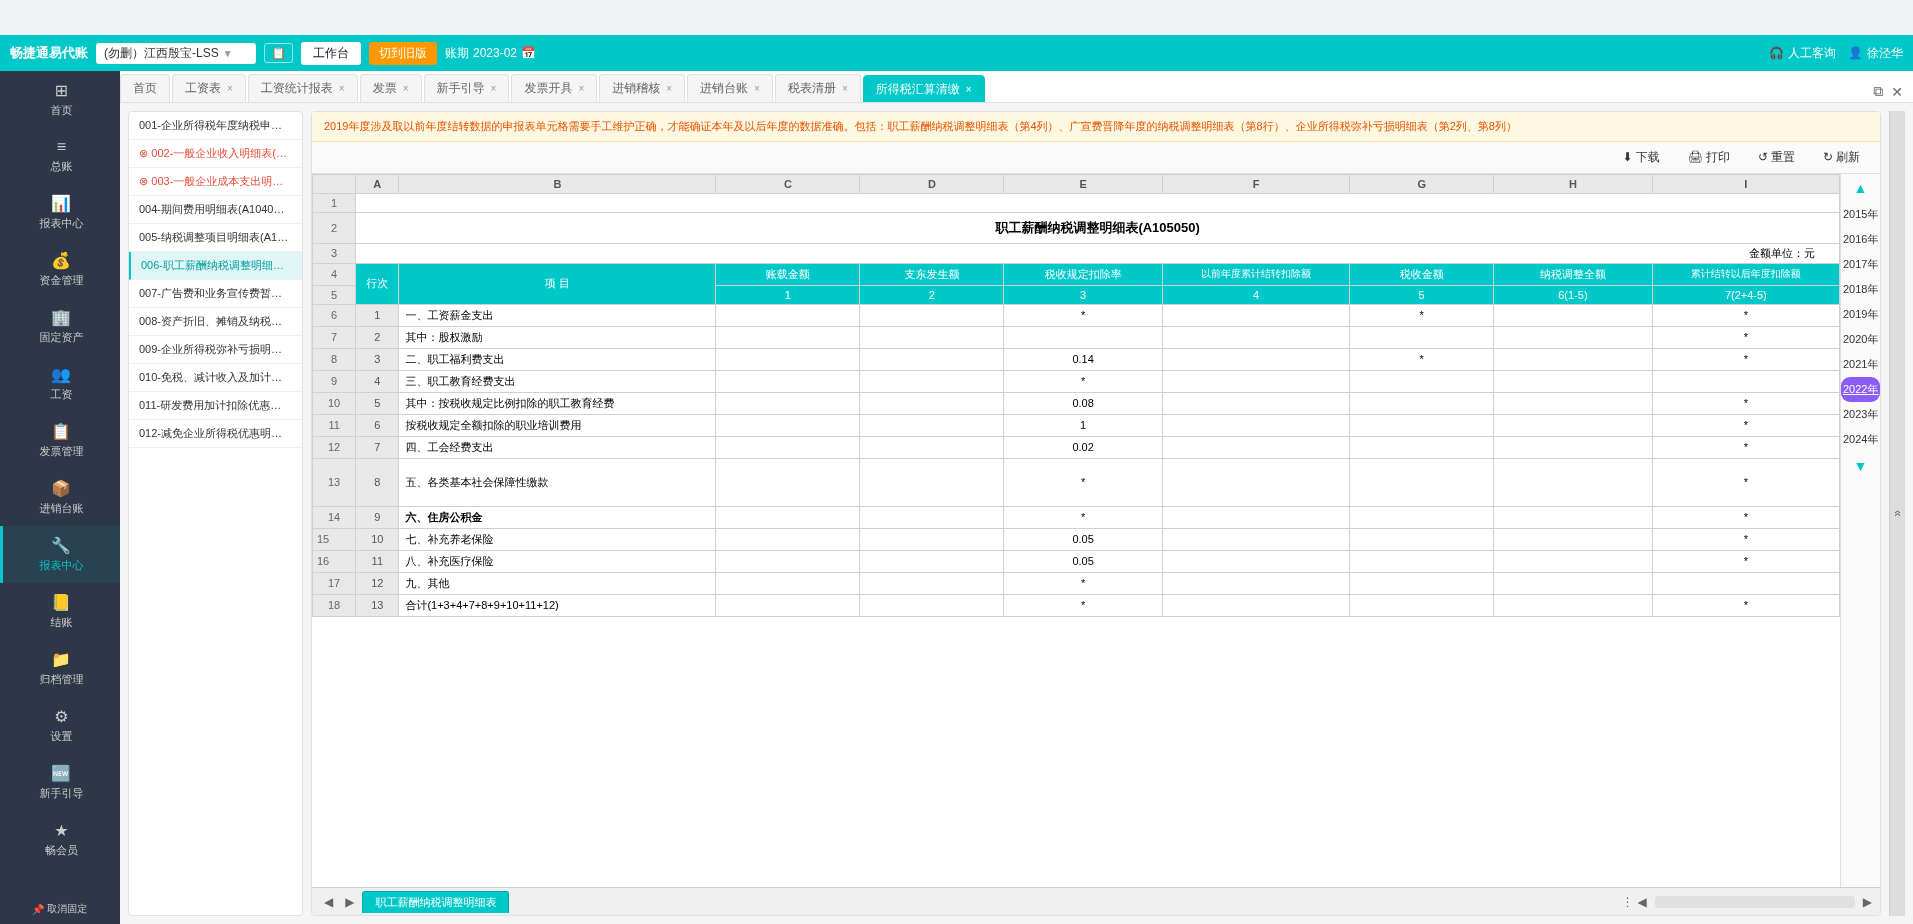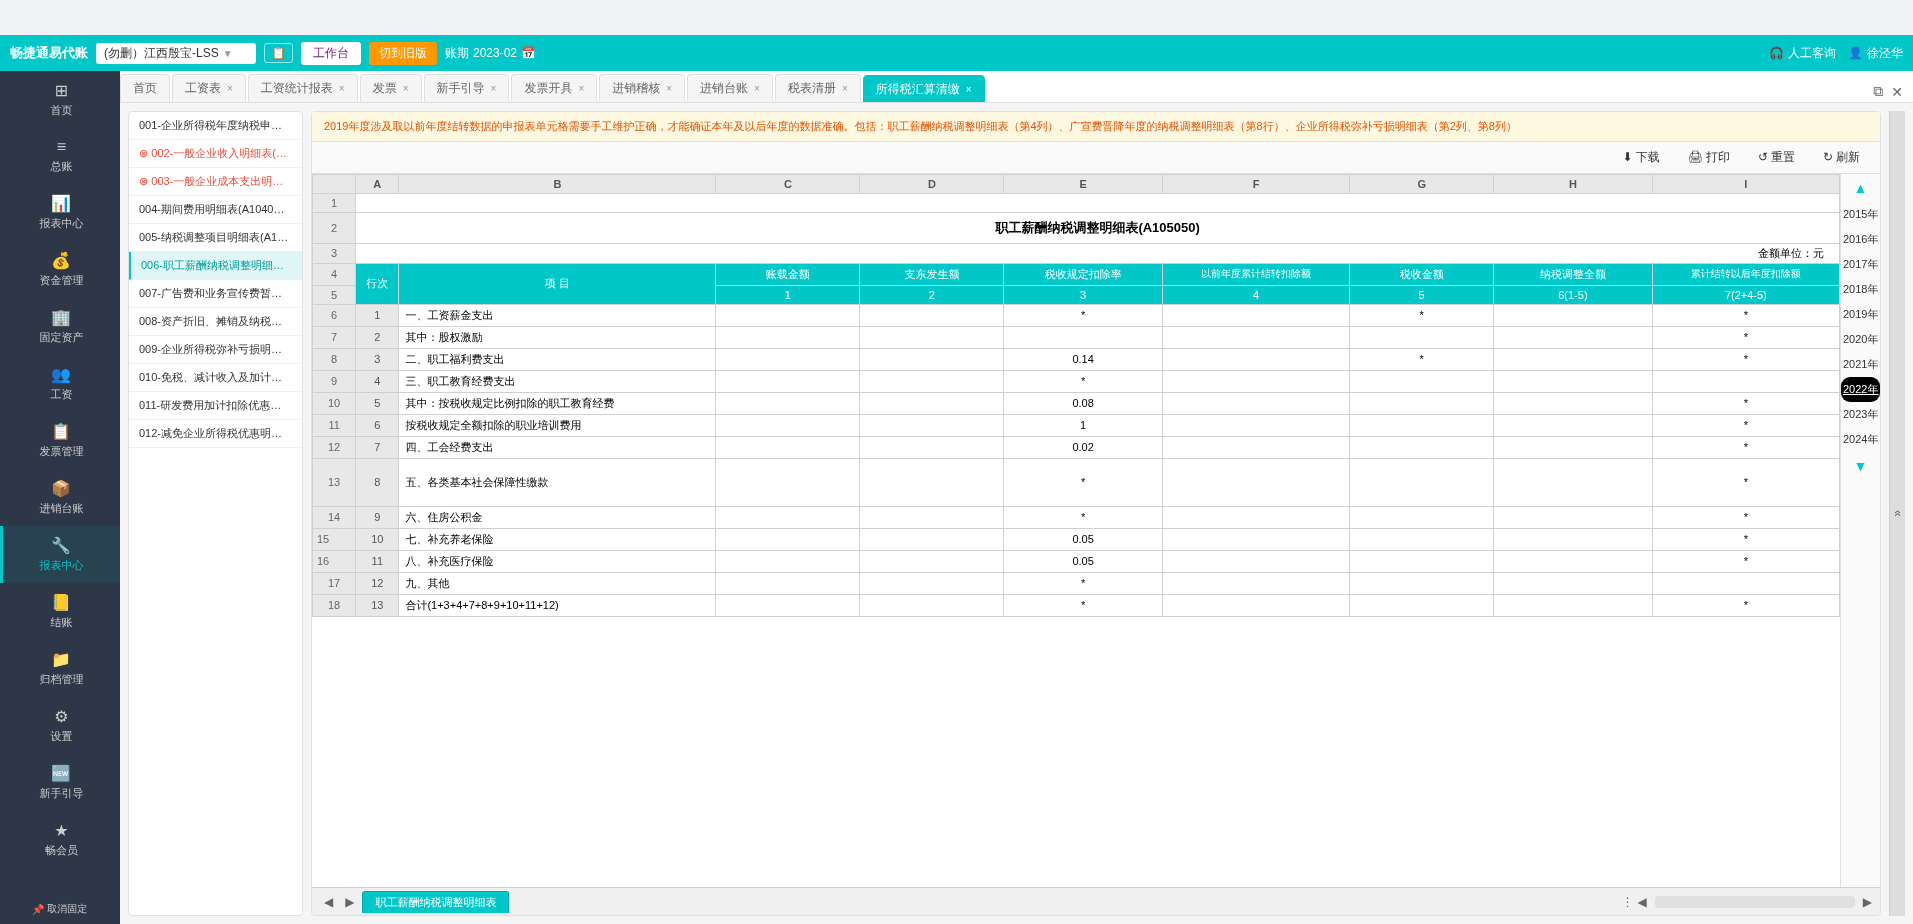--- a/index.html
+++ b/index.html
@@ -18,21 +18,21 @@
       background: white; border-radius: 3px; padding: 2px 8px;
       font-size: 12px; color: #333; display: flex; align-items: center; gap: 4px;
       min-width: 160px; cursor: pointer;
     }
     .topbar-company .arrow { color: #999; font-size: 10px; }
     .topbar-icon-btn {
       background: none; border: 1px solid rgba(255,255,255,0.6); border-radius: 3px;
       color: white; padding: 2px 6px; cursor: pointer; font-size: 12px;
     }
     .topbar-workbench {
-      background: white; color: #701a75; border: none; border-radius: 3px;
+      background: white; color: #0f172a; border: none; border-radius: 3px;
       padding: 3px 12px; font-size: 12px; cursor: pointer; font-weight: 500;
     }
     .topbar-switch-btn {
       background: #ff9800; color: white; border: none; border-radius: 3px;
       padding: 3px 10px; font-size: 12px; cursor: pointer;
     }
     .topbar-period { color: white; font-size: 12px; display: flex; align-items: center; gap: 4px; }
     .topbar-right { margin-left: auto; display: flex; align-items: center; gap: 12px; color: white; font-size: 12px; }
     .topbar-right-item { display: flex; align-items: center; gap: 4px; cursor: pointer; }
 
@@ -127,21 +127,21 @@
       display: flex; flex-direction: column; align-items: center; overflow: hidden;
     }
     .year-nav-arrow {
       width: 100%; text-align: center; padding: 6px 0; cursor: pointer;
       color: #00c8c8; font-size: 14px; background: none; border: none;
     }
     .year-nav-item {
       width: 100%; text-align: center; padding: 5px 2px; font-size: 11px;
       color: #333; cursor: pointer; white-space: nowrap;
     }
-    .year-nav-item.active { background: #000000; color: white; border-radius: 9px; text-decoration: underline; }
+    .year-nav-item.active { background: #8b5cf6; color: white; border-radius: 9px; text-decoration: underline; }
 
     
     .data-table { border-collapse: collapse; width: 100%; font-size: 11px; table-layout: fixed; }
     .data-table th, .data-table td {
       border: 1px solid #d0d0d0; padding: 3px 4px; text-align: center; white-space: nowrap;
       overflow: hidden; text-overflow: ellipsis;
     }
     .data-table .row-header { background: #00c8c8; color: white; }
     .data-table .subheader { background: #00c8c8; color: white; }
 
@@ -397,21 +397,21 @@
                       <td colspan="9" style="border:1px solid #d0d0d0;"></td>
                     </tr>
 
                     <tr>
                       <td class="rn">2</td>
                       <td colspan="9" style="text-align:center;font-weight:bold;font-size:13px;border:1px solid #d0d0d0;padding:6px;">职工薪酬纳税调整明细表(A105050)</td>
                     </tr>
 
                     <tr>
                       <td class="rn">3</td>
-                      <td colspan="9" style="text-align:right;font-size:11px;border:1px solid #d0d0d0;padding:2px 15px;">金额单位：元</td>
+                      <td colspan="9" style="text-align:right;font-size:11px;border:1px solid #d0d0d0;padding:2px 24px;">金额单位：元</td>
                     </tr>
 
                     <tr>
                       <td class="rn">4</td>
                       <td class="row-header" rowspan="2">行次</td>
                       <td class="row-header" rowspan="2" style="text-align:center;">项 目</td>
                       <td class="row-header">账载金额</td>
                       <td class="row-header">支东发生额</td>
                       <td class="row-header">税收规定扣除率</td>
                       <td class="row-header" style="font-size:10px;">以前年度累计结转扣除额</td>
@@ -525,21 +525,21 @@
                         <td style="border: 1px solid rgb(208, 208, 208); padding: 3px 4px; text-align: center;"></td>
                         <td style="border: 1px solid rgb(208, 208, 208); padding: 3px 4px; text-align: center;">*</td>
                         <td style="border: 1px solid rgb(208, 208, 208); padding: 3px 4px; text-align: center;"></td>
                         <td style="border: 1px solid rgb(208, 208, 208); padding: 3px 4px; text-align: center;"></td>
                         <td style="border: 1px solid rgb(208, 208, 208); padding: 3px 4px; text-align: center;"></td>
                         <td style="border: 1px solid rgb(208, 208, 208); padding: 3px 4px; text-align: center;">*</td>
                       </tr>
                       <tr>
                         <td style="border: 1px solid rgb(208, 208, 208); padding: 3px 4px; text-align: center; background: rgb(232, 232, 232); color: rgb(102, 102, 102);">14</td>
                         <td style="border: 1px solid rgb(208, 208, 208); padding: 3px 4px; text-align: center;;background:#e8e8e8;color:#555;text-align:center;">9</td>
-                        <td style="border: 1px solid rgb(208, 208, 208); padding: 3px 4px; text-align: center;;text-align:left;padding-left:6px;">六、住房公积金</td>
+                        <td style="border: 1px solid rgb(208, 208, 208); padding: 3px 4px; text-align: center;;text-align:left;padding-left:6px;font-weight:bold;">六、住房公积金</td>
                         <td style="border: 1px solid rgb(208, 208, 208); padding: 3px 4px; text-align: center;"></td>
                         <td style="border: 1px solid rgb(208, 208, 208); padding: 3px 4px; text-align: center;"></td>
                         <td style="border: 1px solid rgb(208, 208, 208); padding: 3px 4px; text-align: center;">*</td>
                         <td style="border: 1px solid rgb(208, 208, 208); padding: 3px 4px; text-align: center;"></td>
                         <td style="border: 1px solid rgb(208, 208, 208); padding: 3px 4px; text-align: center;"></td>
                         <td style="border: 1px solid rgb(208, 208, 208); padding: 3px 4px; text-align: center;"></td>
                         <td style="border: 1px solid rgb(208, 208, 208); padding: 3px 4px; text-align: center;">*</td>
                       </tr>
                       <tr>
                         <td style="border: 1px solid rgb(208, 208, 208); padding: 3px 4px; text-align: left; background: rgb(232, 232, 232); color: rgb(102, 102, 102);">15</td>

